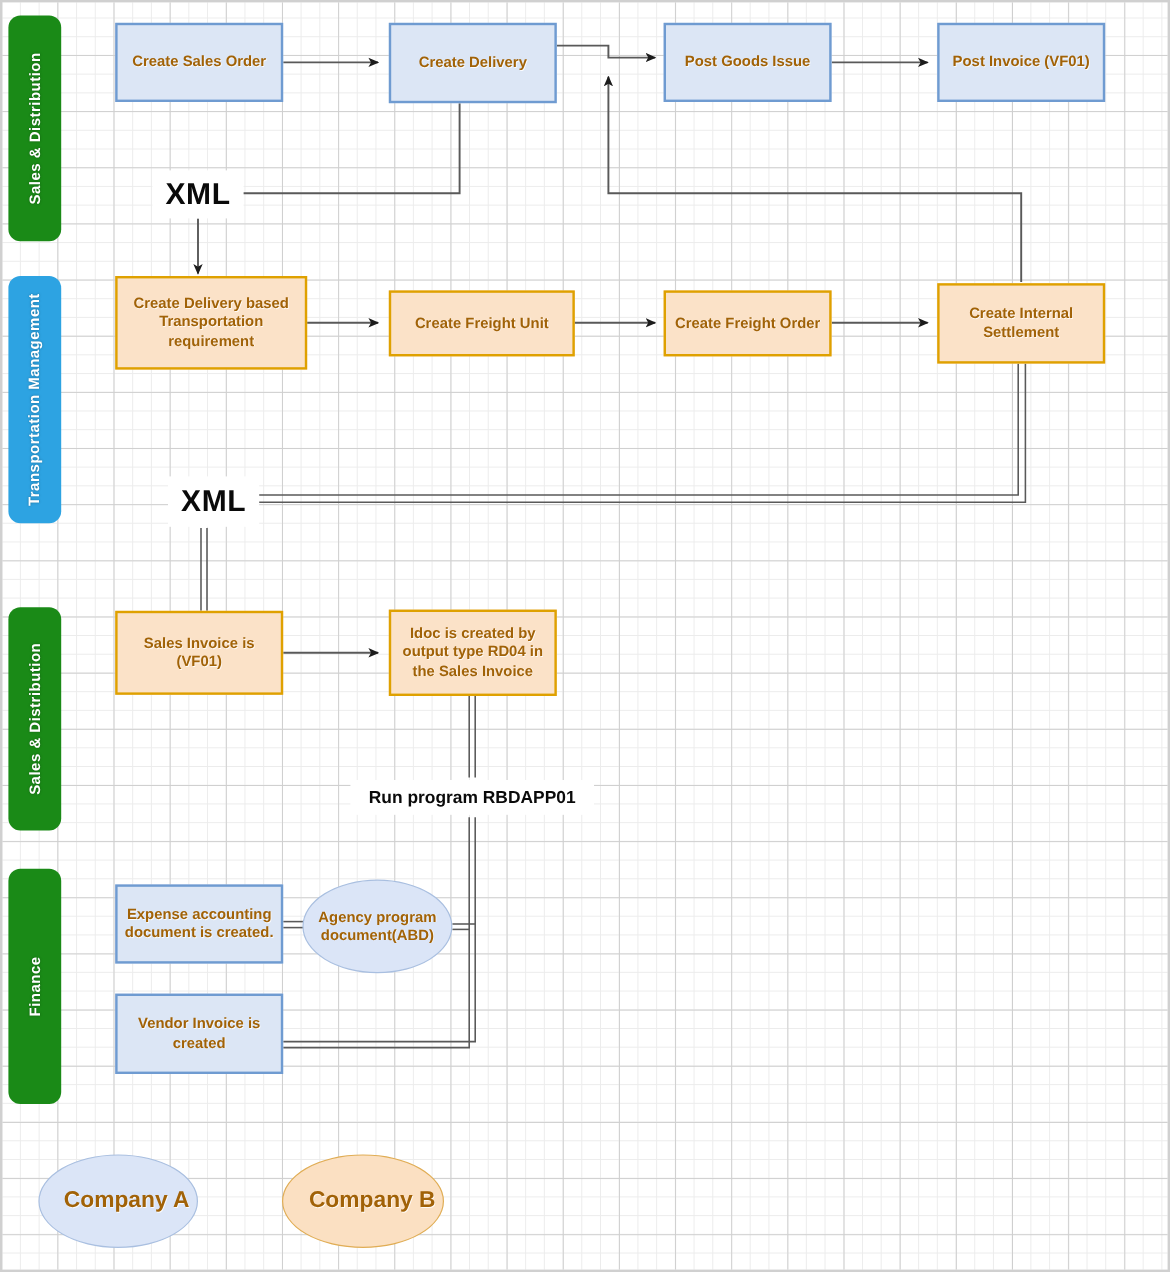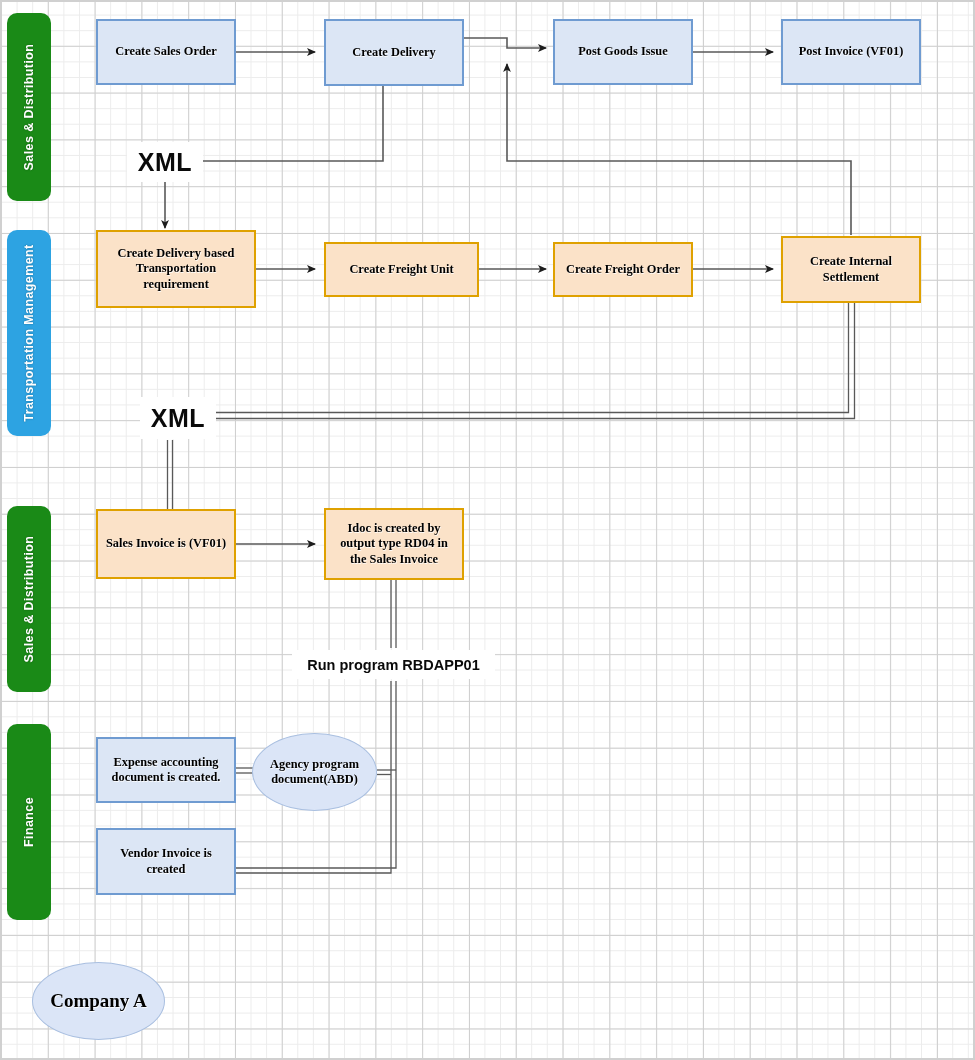--- a/index.html
+++ b/index.html
@@ -54,46 +54,45 @@
   
   .node{
     position:absolute;
     box-sizing:border-box;
     display:flex;
     align-items:center;
     justify-content:center;
     text-align:center;
     font-weight:bold;
     font-size:12.4px;
-    color:#000000;
+    color:#a16207;
     line-height:1.22;
     padding:12px 6px;
     text-shadow:0.6px 0.6px 0 rgba(255,255,255,.85);
-    font-family:Liberation Serif, serif;
   }
   .node.blue{background:#dce6f5;border:2px solid #6f9bd1;}
   .node.orange{background:#fbe2c8;border:2px solid #dfa100;}
   .node.ellipse-blue{background:#dbe5f7;border:1.5px solid #a9bfe0;border-radius:50%;}
   .node.ellipse-orange{background:#fbe0c2;border:1.5px solid #e0ad55;border-radius:50%;}
 
   
   .freetext{
     position:absolute;
     background:#ffffff;
     font-weight:bold;
     color:#0a0a0a;
     white-space:nowrap;
     display:flex;
     align-items:center;
     justify-content:center;
     text-shadow:0.7px 0.7px 0 rgba(255,255,255,.9);
   }
   .xml-label{font-size:25px;letter-spacing:0.5px;}
   .prog-label{font-size:14.5px;}
-  .big-ellipse-text{font-size:19px;font-weight:bold;}
+  .big-ellipse-text{font-size:19px;font-weight:bold;justify-content:flex-end;}
 </style>
 </head>
 <body>
 
 <div id="canvas">
 
   <svg id="edges" viewBox="0 0 975 1060">
     <defs>
       <marker id="arrow" markerWidth="9" markerHeight="9" refX="8" refY="4.5" orient="auto" markerUnits="userSpaceOnUse">
         <path d="M0,0.6 L9,4.5 L0,8.4 L2.2,4.5 Z" fill="#1c1c1c"></path>
@@ -221,14 +220,17 @@
   </div>
 
   <div class="node ellipse-blue" style="left:250px;top:731px;width:125px;height:78px;font-size:12.4px;">
     <span>Agency program document(ABD)</span>
   </div>
 
   <div class="node ellipse-blue big-ellipse-text" style="left:30px;top:960px;width:133px;height:78px;">
     <span>Company A</span>
   </div>
 
+  <div class="node ellipse-orange big-ellipse-text" style="left:233px;top:960px;width:135px;height:78px;">
+    <span>Company B</span>
+  </div>
 
 </div>
 
 </body></html>

